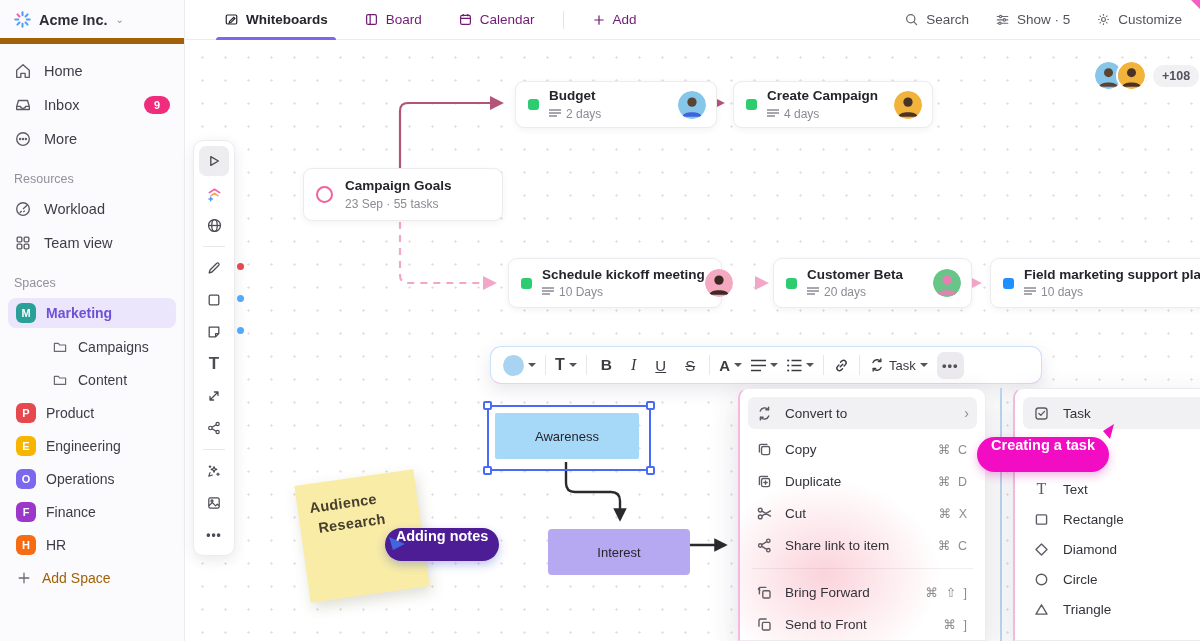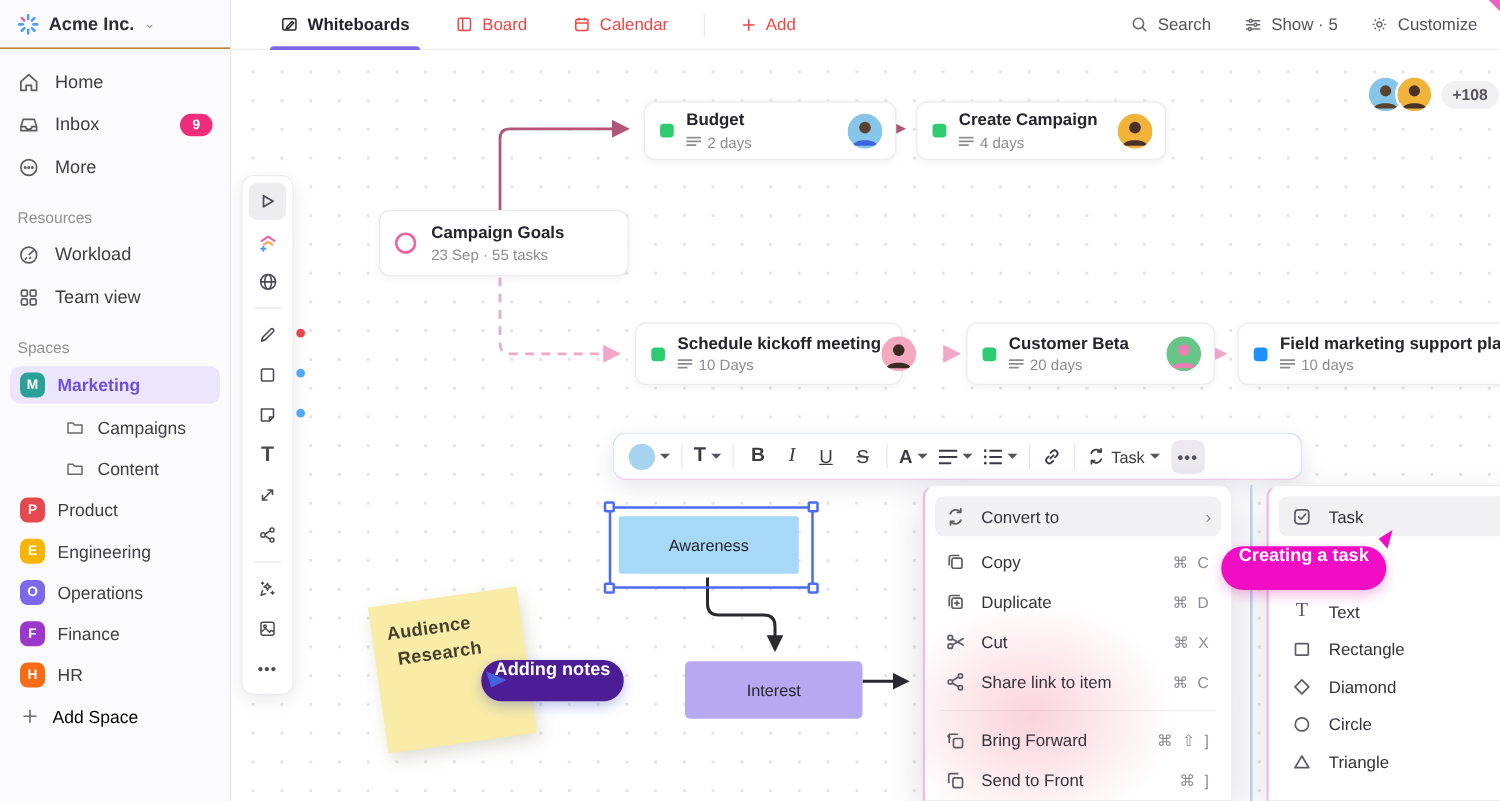--- a/index.html
+++ b/index.html
@@ -9,39 +9,39 @@
     background:#ffffff;color:#2f2d35;-webkit-font-smoothing:antialiased;
   }
   .abs{position:absolute;}
   svg{display:block;}
   
   .canvas-bg{left:185px;top:40px;width:1015px;height:601px;background:#ffffff;
     background-image:radial-gradient(#e5e2e6 1.1px,transparent 1.3px);
     background-size:23px 23px;background-position:6px 6px;}
   
   .sidebar{left:0;top:0;width:185px;height:641px;background:#fbfafc;border-right:1px solid #ececef;box-sizing:border-box;}
-  .ws-header{display:flex;align-items:center;gap:8px;padding:11px 14px 10px;border-bottom:1px solid #a16207;}
+  .ws-header{display:flex;align-items:center;gap:8px;padding:11px 14px 10px;border-bottom:6px solid #a16207;}
   .ws-name{font-size:14.5px;font-weight:700;color:#2f2d35;}
   .chev{color:#8f8d96;font-size:10px;}
   .snav{padding:10px 0 0;}
   .srow{display:flex;align-items:center;gap:12px;height:34px;padding:0 14px;font-size:14.5px;color:#3f3c46;cursor:pointer;}
   .srow .sic{width:18px;height:18px;color:#5d5b64;flex:none;}
   .badge{margin-left:auto;background:#f02d7c;color:#fff;font-size:11px;font-weight:700;
     min-width:18px;height:18px;border-radius:9px;display:flex;align-items:center;justify-content:center;padding:0 4px;}
   .ssec{padding:16px 14px 6px;font-size:12.5px;color:#93909a;}
   .space-pill{margin:2px 8px;height:30px;border-radius:8px;display:flex;align-items:center;gap:10px;padding:0 8px;background:#ebe6fc;cursor:pointer;}
   .space-pill .space-name{color:#6e52d6;font-weight:700;font-size:14px;}
   .space-row{display:flex;align-items:center;gap:10px;height:33px;padding:0 16px;font-size:14px;color:#3f3c46;cursor:pointer;}
   .space-row.indent{padding-left:52px;}
   .avb{width:20px;height:20px;border-radius:6px;color:#fff;font-size:11px;font-weight:700;display:flex;align-items:center;justify-content:center;flex:none;}
   .folder-ic{width:16px;height:16px;color:#6b6972;}
-  .addspace{color:#000000;}
+  .addspace{color:#a16207;}
   
   .topbar{left:185px;top:0;width:1015px;height:40px;background:#fff;border-bottom:1px solid #ececef;box-sizing:border-box;display:flex;align-items:center;}
-  .tab{display:flex;align-items:center;gap:7px;height:40px;padding:0 6px;margin:0 12px;font-size:13.5px;color:#ef4444;cursor:pointer;position:relative;}
+  .tab{display:flex;align-items:center;gap:7px;height:40px;padding:0 6px;margin:0 12px;font-size:13.5px;color:#701a75;cursor:pointer;position:relative;}
   .tab.first{margin-left:33px;}
   .tab.active{color:#26242c;font-weight:700;}
   .tab.active:after{content:"";position:absolute;left:-2px;right:-2px;bottom:0;height:3px;border-radius:3px 3px 0 0;background:#7b68ee;}
   .tbar-div{width:1px;height:18px;background:#e4e3e7;margin:0 10px;}
   .tb-right{margin-left:auto;display:flex;align-items:center;gap:26px;padding-right:18px;}
   .tb-act{display:flex;align-items:center;gap:7px;font-size:13.5px;color:#55525c;cursor:pointer;}
   .tb-act .sic{width:15px;height:15px;color:#6b6972;}
   .corner-wedge{right:0;top:0;width:0;height:0;border-top:9px solid #f25fc4;border-left:9px solid transparent;}
   
   .toolpanel{left:193px;top:140px;width:40px;background:#fff;border:1px solid #ececf0;border-radius:10px;

